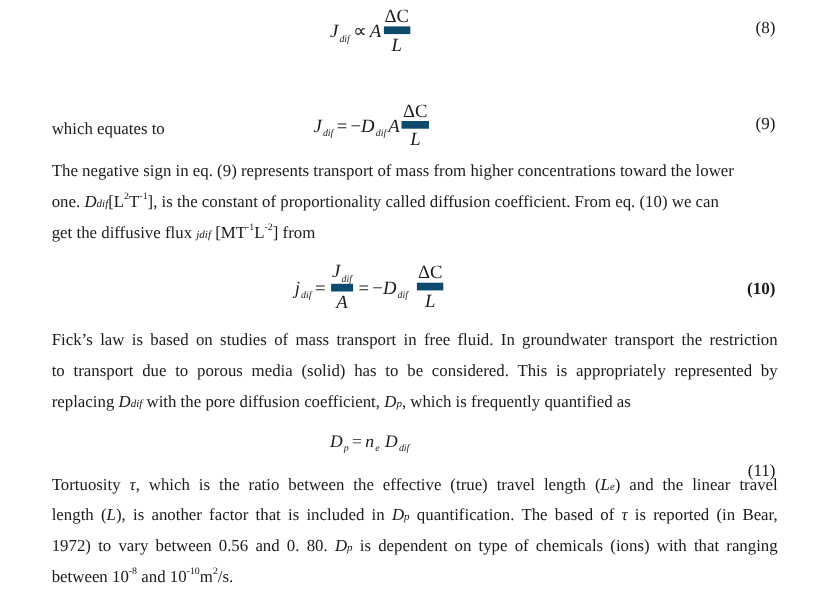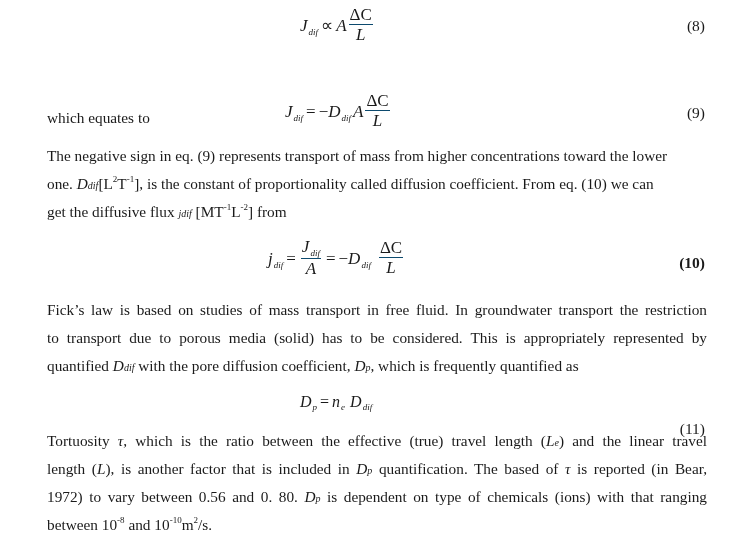--- a/index.html
+++ b/index.html
@@ -9,21 +9,21 @@
     color:#1a1a1a;
   }
   .para { position:absolute; left:47px; width:660px; font-size:15.3px; line-height:28px; }
   .line { display:block; white-space:nowrap; height:28px; }
   .justify { display:block; text-align:justify; text-align-last:justify; height:28px; white-space:normal; }
   .eqnum { position:absolute; right:38px; font-size:15.5px; }
   .eq { position:absolute; font-family:"Liberation Serif", serif; font-size:17px; display:flex; align-items:center; white-space:nowrap; }
   .it { font-style:italic; }
   .sub-dif { font-style:italic; font-size:9px; position:relative; top:6px; margin-left:1px; }
   .frac { display:inline-flex; flex-direction:column; align-items:center; margin:0 2px; vertical-align:middle; }
-  .frac .num { padding:0 1px; border-bottom:1px solid #0c4a6e; line-height:18px;font-family:Liberation Serif, serif; }
+  .frac .num { padding:0 1px; border-bottom:7px solid #0c4a6e; line-height:18px;font-family:Liberation Serif, serif; }
   .frac .den { line-height:20px; font-style:italic; }
   .op { margin:0 3px; }
   sup { font-size:9px; vertical-align:7px; line-height:0; }
   .isub { font-style:italic; font-size:10px; }
 </style>
 </head>
 <body>
 
 <div class="eq" style="left:300px; top:6px;">
   <span class="it">J</span>
@@ -82,21 +82,21 @@
     <span class="num">ΔC</span>
     <span class="den">L</span>
   </span>
 </div>
 <div class="eqnum" style="top:254px;font-weight:bold;">(10)</div>
 
 <div class="para" style="top:296px;">
   <span class="justify">Fick’s law is based on studies of mass transport in free fluid. In groundwater transport the restriction</span>
   <span class="justify">to transport due to porous media (solid) has to be considered. This is appropriately represented by</span>
   <span class="line">
-    <span>quantified </span><span class="it">D</span><span class="isub it">dif</span><span> with the pore diffusion coefficient, </span><span class="it">D</span><span class="isub it">p</span><span>, which is frequently quantified as</span>
+    <span>replacing </span><span class="it">D</span><span class="isub it">dif</span><span> with the pore diffusion coefficient, </span><span class="it">D</span><span class="isub it">p</span><span>, which is frequently quantified as</span>
   </span>
 </div>
 
 <div class="eq" style="left:300px; top:393px; font-size:16px;">
   <span class="it">D</span>
     <span class="sub-dif" style="top:5px;">p</span>
   <span class="op">=</span>
   <span class="it">n</span>
     <span class="sub-dif" style="top:5px;">e</span>
   <span class="it" style="margin-left:5px;">D</span>

